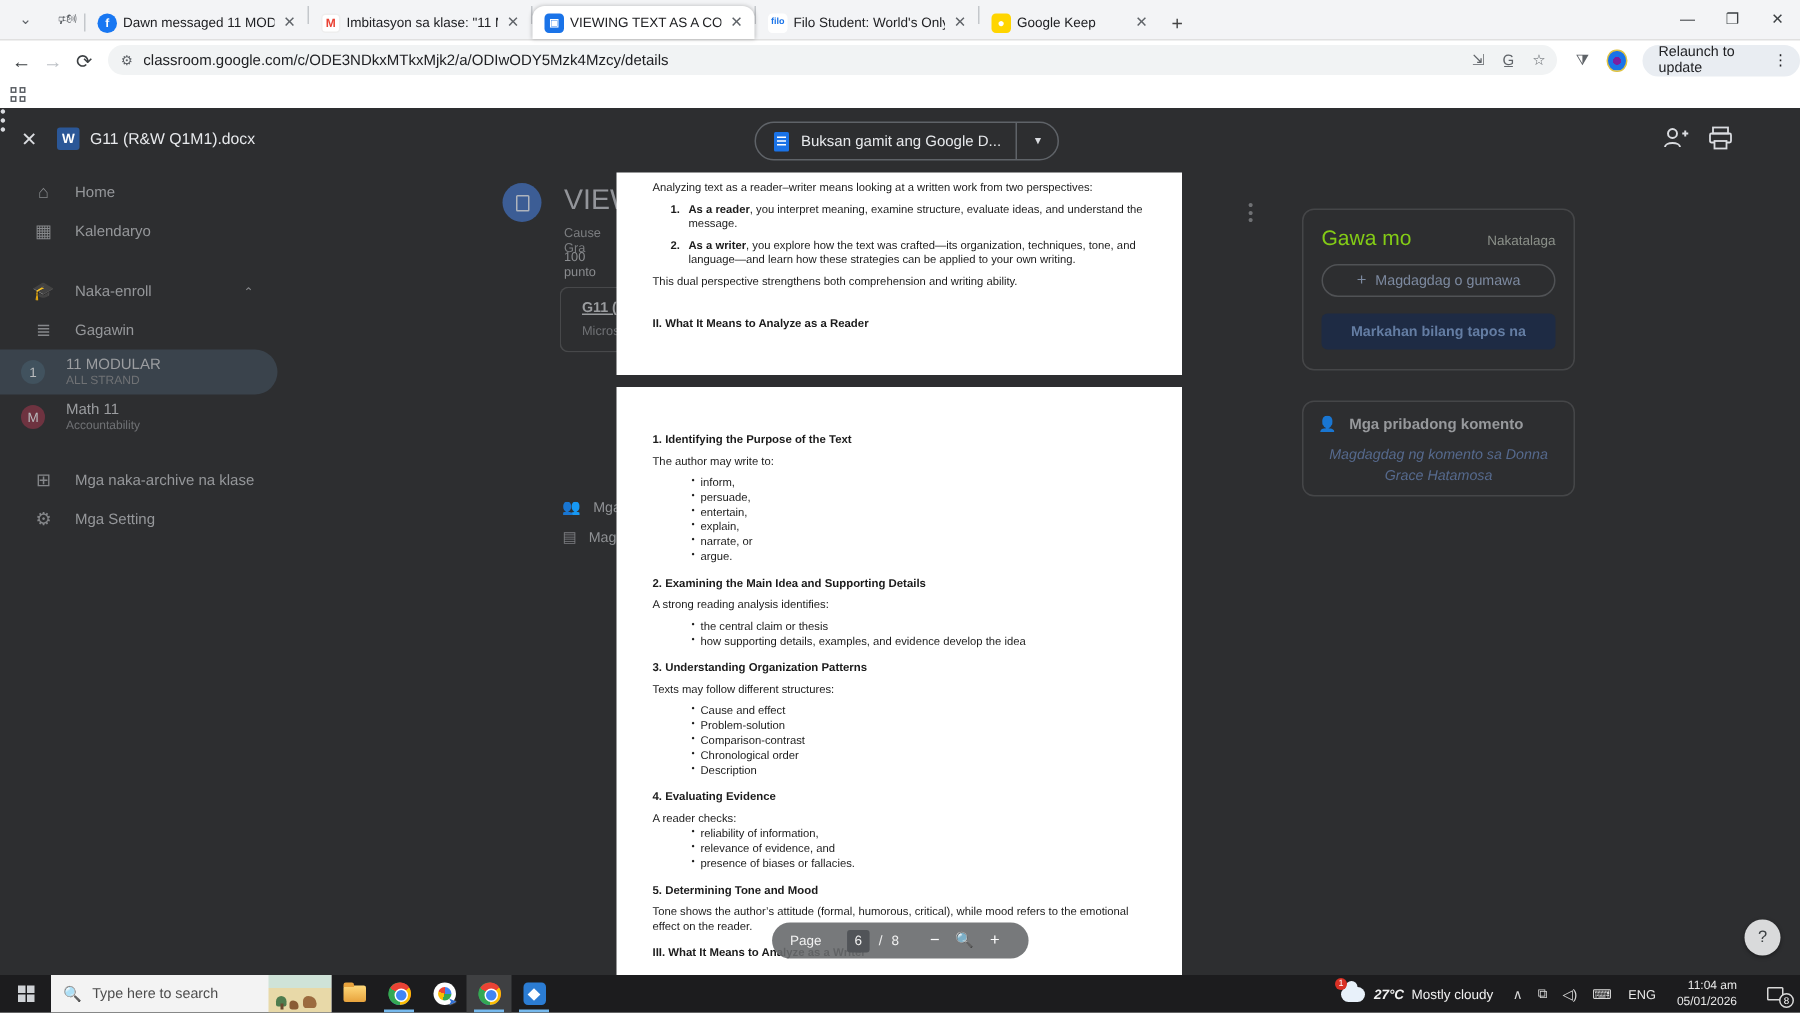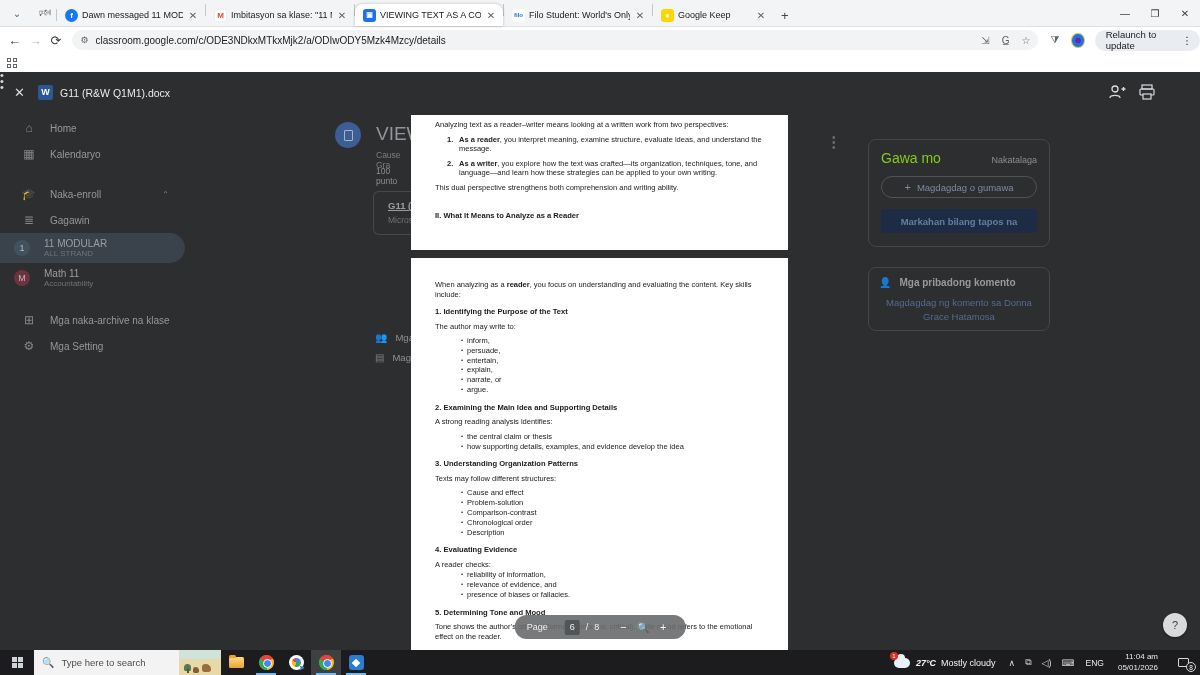--- a/index.html
+++ b/index.html
@@ -72,21 +72,21 @@
   #bg-work { position:absolute; top:67px; left:868px; width:182px; height:108px; border:1px solid #454648; border-radius:8px; padding:10px 12px; }
   #bg-work .head { display:flex; justify-content:space-between; align-items:baseline; }
   #bg-work .head .t { font-size:14px; color:#84cc16; }
   #bg-work .head .s { font-size:9px; color:#8b9089; }
   .btn-outline { margin-top:10px; height:22px; border:1px solid #505255; border-radius:11px; display:flex; align-items:center; justify-content:center; font-size:9.5px; color:#7d8aa0; }
   .btn-outline .plus { margin-right:6px; font-size:11px; }
   .btn-filled { margin-top:11px; height:24px; background:#1e2b44; border-radius:4px; display:flex; align-items:center; justify-content:center; font-size:9.5px; color:#647da3; font-weight:bold; }
   #bg-comments { position:absolute; top:195px; left:868px; width:182px; height:64px; border:1px solid #454648; border-radius:8px; padding:9px 10px; }
   #bg-comments .head { display:flex; align-items:center; font-size:10px; color:#97999c; font-weight:bold; }
   #bg-comments .head .ic { margin-right:8px; color:#85878a; font-weight:normal; }
-  #bg-comments .link { margin-top:8px; font-size:9.5px; color:#566a8e; text-align:center; line-height:1.5; }
+  #bg-comments .link { margin-top:8px; font-size:9.5px; color:#566a8e; text-align:center; line-height:1.5;font-style:italic; }
 
   #help-fab { position:absolute; right:13px; bottom:13px; width:24px; height:24px; border-radius:50%; background:#d9dadb; color:#3c4043; display:flex; align-items:center; justify-content:center; font-size:11px; box-shadow:0 1px 3px rgba(0,0,0,.4); }
 
   
   #viewer-header { position:absolute; top:0; left:0; width:1200px; height:43px; z-index:5; }
   #vh-close { position:absolute; left:14px; top:13px; color:#dadce0; font-size:13px; }
   #vh-doc-icon { position:absolute; left:38px; top:13px; width:15px; height:15px; background:#2b5797; border-radius:2px; color:#fff; font-size:9px; font-weight:bold; text-align:center; line-height:15px; }
   #vh-filename { position:absolute; left:60px; top:15px; font-size:10.5px; color:#e8eaed; }
   #vh-openwith { position:absolute; left:503px; top:9px; height:26px; border:1px solid #5f6368; border-radius:13px; display:flex; align-items:center; z-index:6; }
   #vh-openwith .main { display:flex; align-items:center; padding:0 10px 0 12px; height:100%; }
@@ -337,20 +337,28 @@
     </div>
 
     <div id="help-fab">
       <span>?</span>
     </div>
 
     <div id="viewer-header">
       <span id="vh-close">✕</span>
       <span id="vh-doc-icon">W</span>
       <span id="vh-filename">G11 (R&amp;W Q1M1).docx</span>
+      <span id="vh-openwith">
+        <span class="main">
+          <span class="gdoc"></span>
+          <span class="lbl">Buksan gamit ang Google D...</span>
+        </span>
+        <span class="sep"></span>
+        <span class="caret">▼</span>
+      </span>
       <svg class="vh-right-ic" style="right:74px" width="18" height="18" viewBox="0 0 18 18">
         <circle cx="7" cy="6" r="3" fill="none" stroke="#dadce0" stroke-width="1.3"></circle>
         <path d="M2 15 C2 11.5 12 11.5 12 15" fill="none" stroke="#dadce0" stroke-width="1.3"></path>
         <path d="M13.5 6 h4 M15.5 4 v4" stroke="#dadce0" stroke-width="1.3"></path>
       </svg>
       <svg class="vh-right-ic" id="vh-print" width="18" height="18" viewBox="0 0 18 18">
         <rect x="4" y="2" width="10" height="4" fill="none" stroke="#dadce0" stroke-width="1.2"></rect>
         <rect x="2" y="6" width="14" height="6" rx="1" fill="none" stroke="#dadce0" stroke-width="1.2"></rect>
         <rect x="5" y="11" width="8" height="5" fill="#2d2e30" stroke="#dadce0" stroke-width="1.2"></rect>
       </svg>
@@ -368,21 +376,20 @@
           <span><span class="b">As a reader</span><span>, you interpret meaning, examine structure, evaluate ideas, and understand the message.</span></span>
         </div>
         <div class="doc-ol-item">
           <span class="num b">2.</span>
           <span><span class="b">As a writer</span><span>, you explore how the text was crafted—its organization, techniques, tone, and language—and learn how these strategies can be applied to your own writing.</span></span>
         </div>
         <div class="doc-p"><span>This dual perspective strengthens both comprehension and writing ability.</span></div>
         <div class="doc-h big-gap"><span class="b">II. What It Means to Analyze as a Reader</span></div>
       </div>
     <div class="doc-page" id="page-main">
-        <div class="doc-p"><span>When analyzing as a </span><span class="b">reader</span><span>, you focus on understanding and evaluating the content. Key skills include:</span></div>
         <div class="doc-h"><span class="b">1. Identifying the Purpose of the Text</span></div>
         <div class="doc-p"><span>The author may write to:</span></div>
         <div class="doc-ul">
           <div class="doc-li">
             <span class="bull">•</span>
             <span>inform,</span>
           </div>
           <div class="doc-li">
             <span class="bull">•</span>
             <span>persuade,</span>

